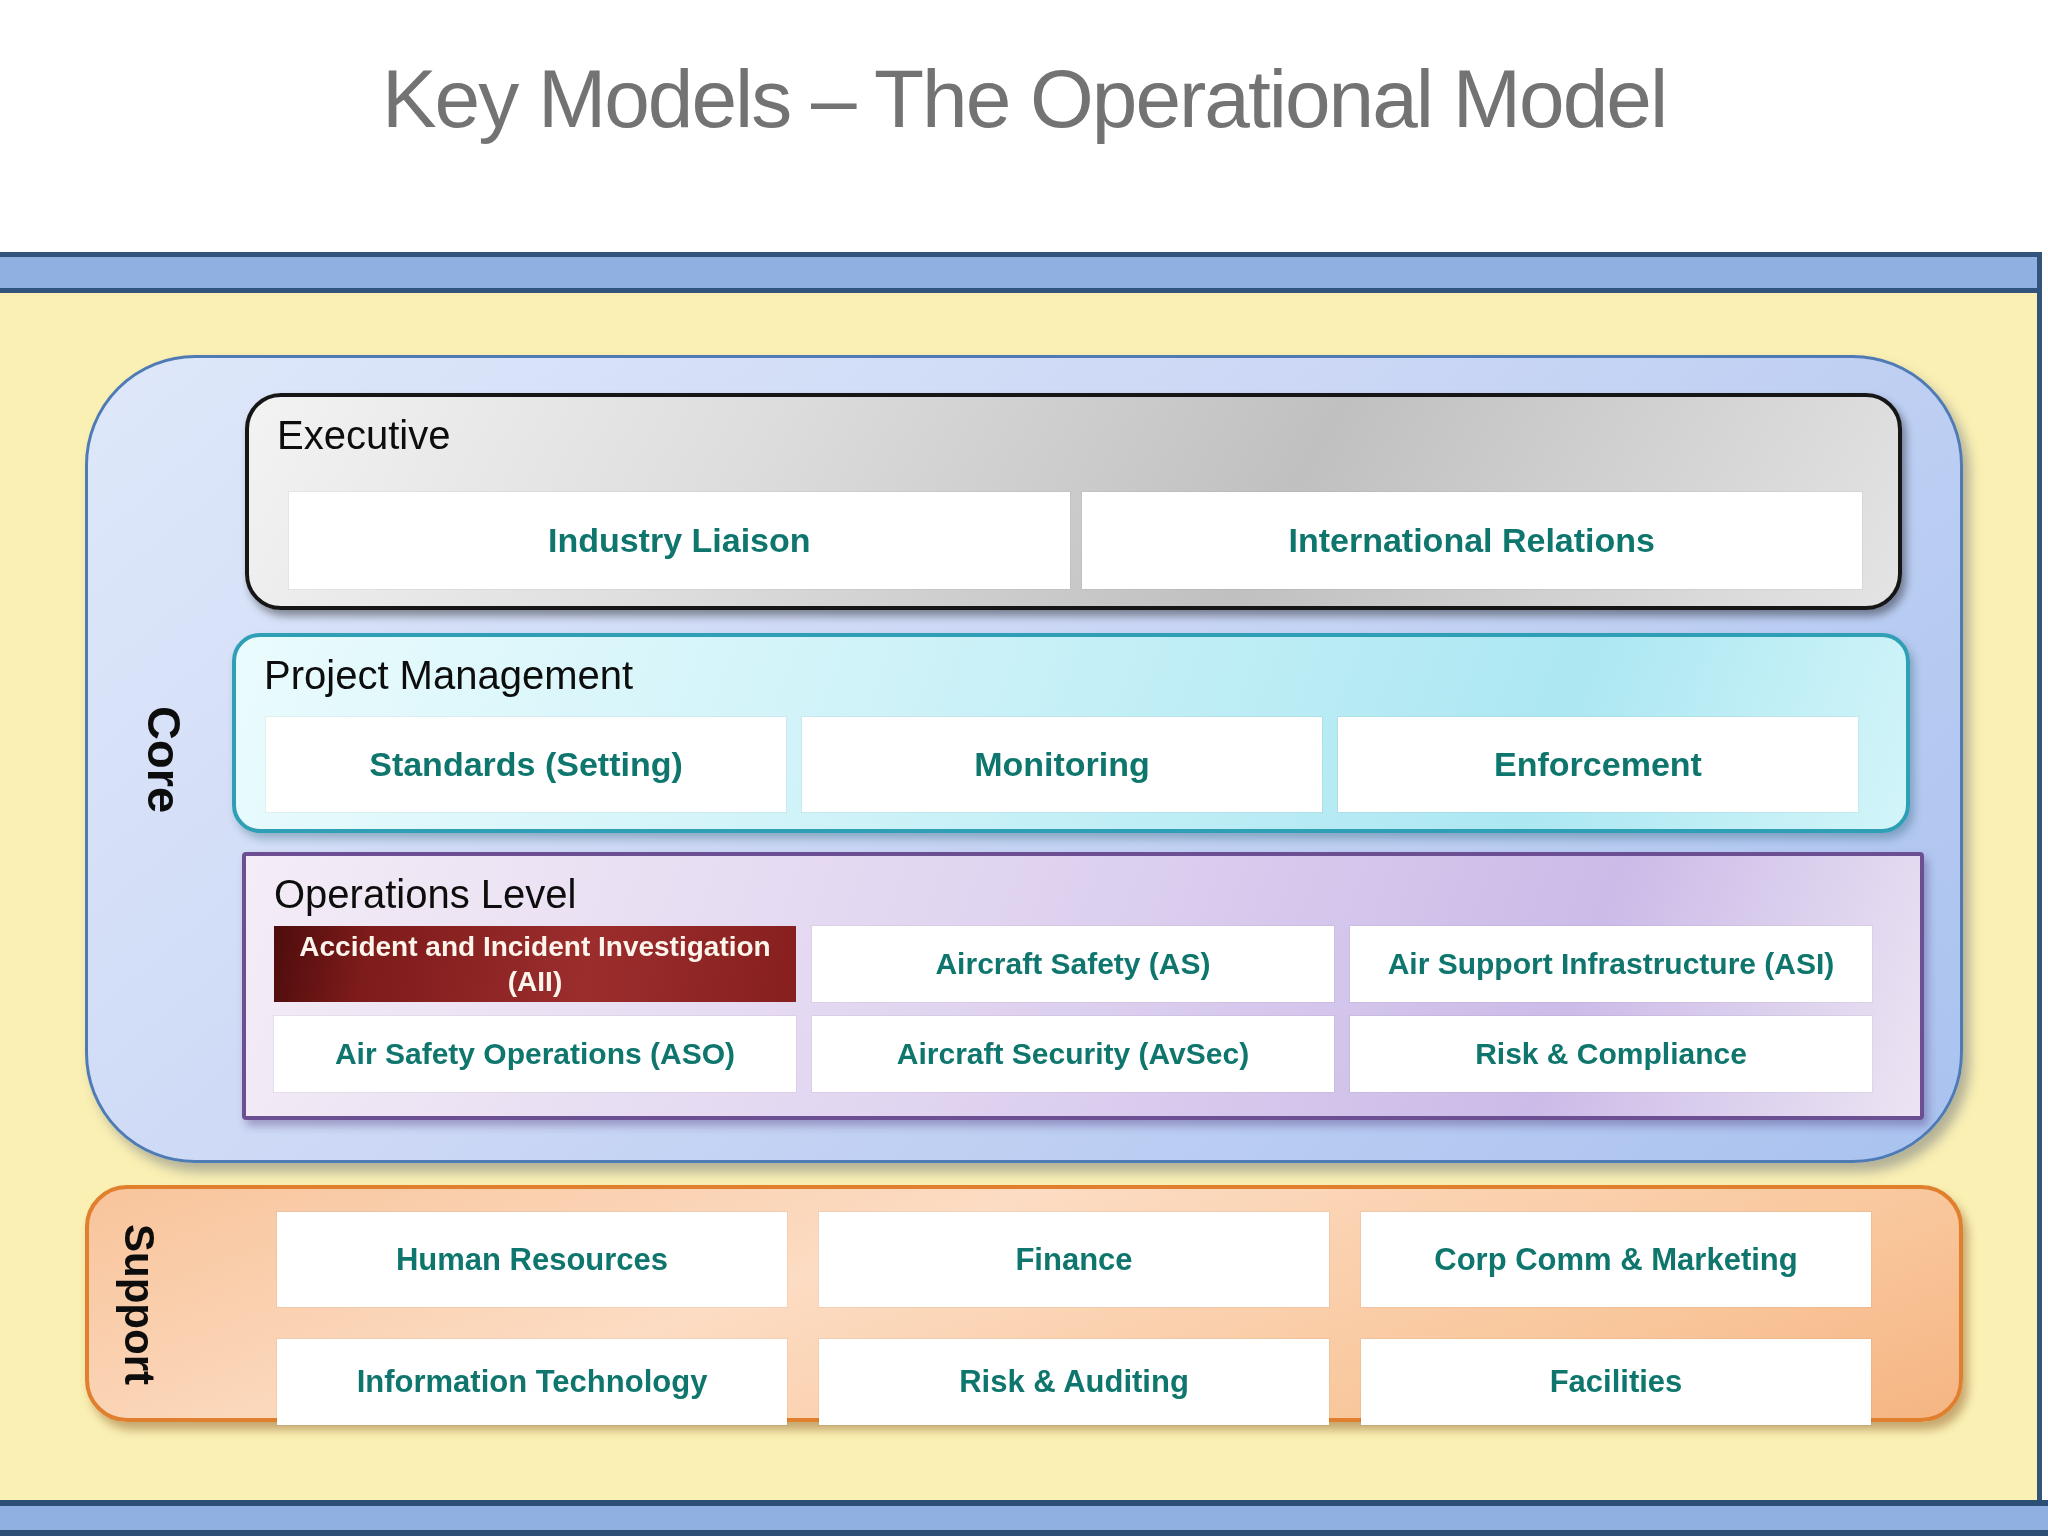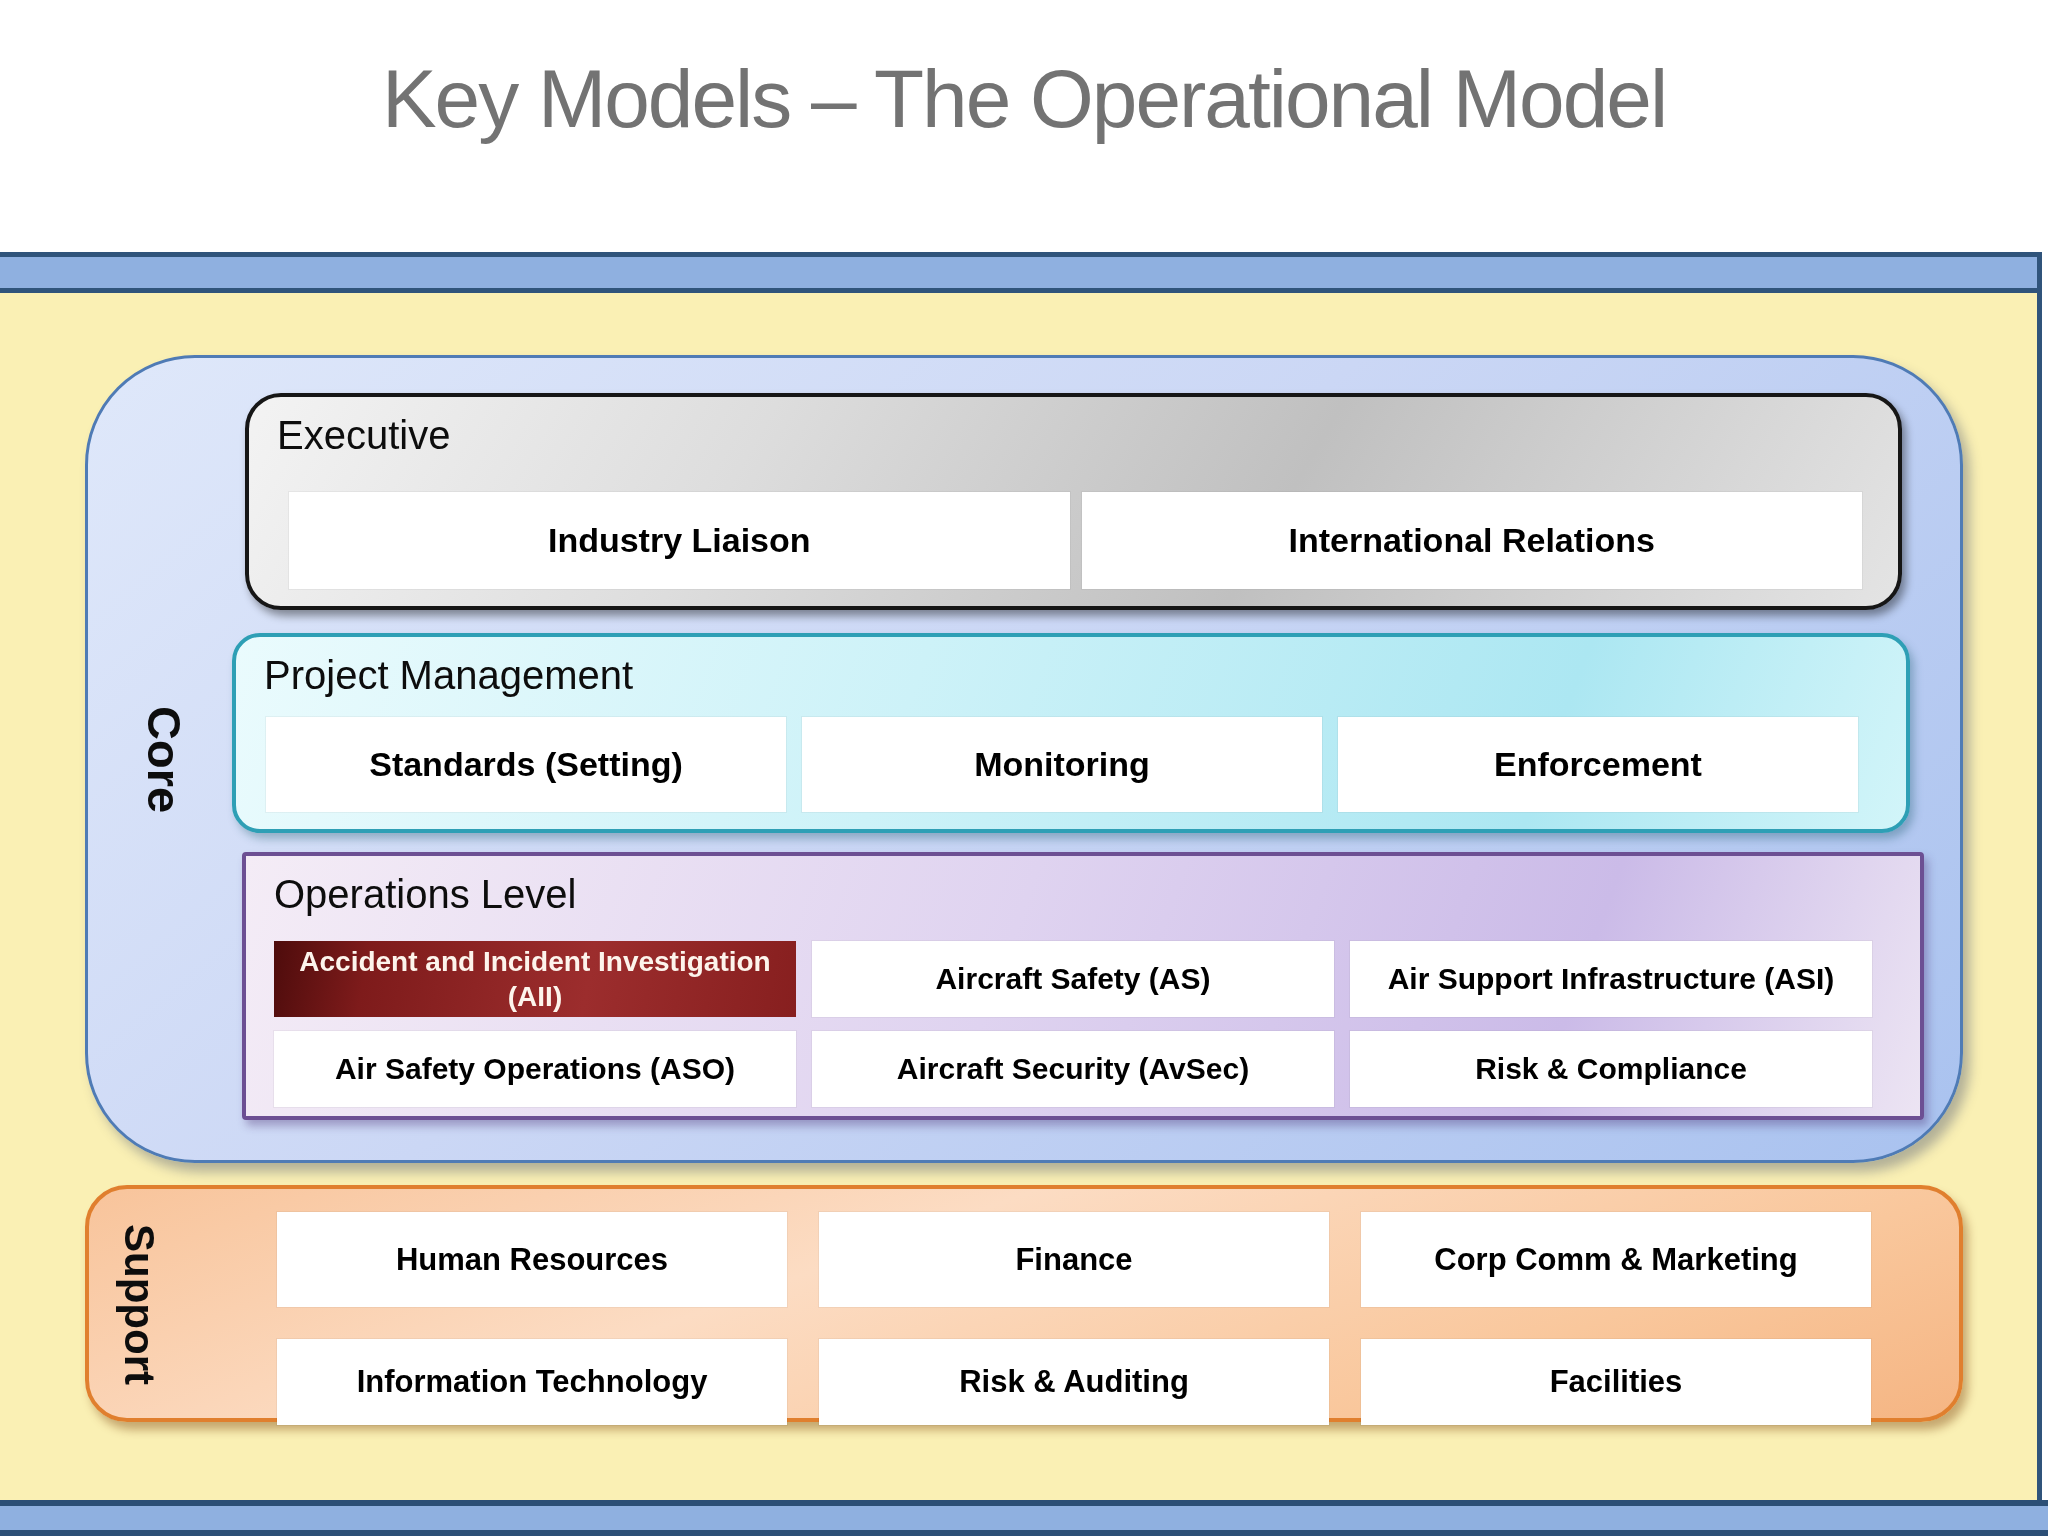--- a/index.html
+++ b/index.html
@@ -92,21 +92,21 @@
     color: #0d0d0d;
     white-space: nowrap;
   }
   .item {
     background: #ffffff;
     display: flex;
     align-items: center;
     justify-content: center;
     text-align: center;
     font-weight: bold;
-    color: #000000;
+    color: #0f766e;
     box-shadow: 0 0 0 1px rgba(0,0,0,0.04);
   }
 
   
   .exec-box {
     left: 245px; top: 393px;
     width: 1657px; height: 217px;
     border: 4px solid #161616;
     border-radius: 36px;
     background: linear-gradient(120deg, #F3F3F3 0%, #DDDDDD 30%, #C0C0C0 62%, #E4E4E4 100%);
@@ -139,21 +139,21 @@
   .ops-box {
     left: 242px; top: 852px;
     width: 1682px; height: 268px;
     border: 4px solid #6C4F93;
     border-radius: 4px;
     background: linear-gradient(110deg, #F4ECF6 0%, #DFD3F0 45%, #CBBBE8 78%, #ECE4F3 100%);
     box-shadow: 4px 6px 9px rgba(70, 40, 110, 0.35);
   }
   .ops-grid {
     position: absolute;
-    left: 28px; right: 48px; top: 85px; height: 166px;
+    left: 28px; right: 48px; top: 70px; height: 166px;
     display: grid;
     grid-template-columns: repeat(3, 1fr);
     grid-template-rows: 76px 76px;
     column-gap: 16px;
     row-gap: 14px;
   }
   .ops-grid .item { font-size: 30px; }
   .item.highlight {
     background: linear-gradient(100deg, #4E0C0C 0%, #7E1B1B 18%, #9C2D2D 60%, #871F1F 100%);
     color: #FDF4EC;

